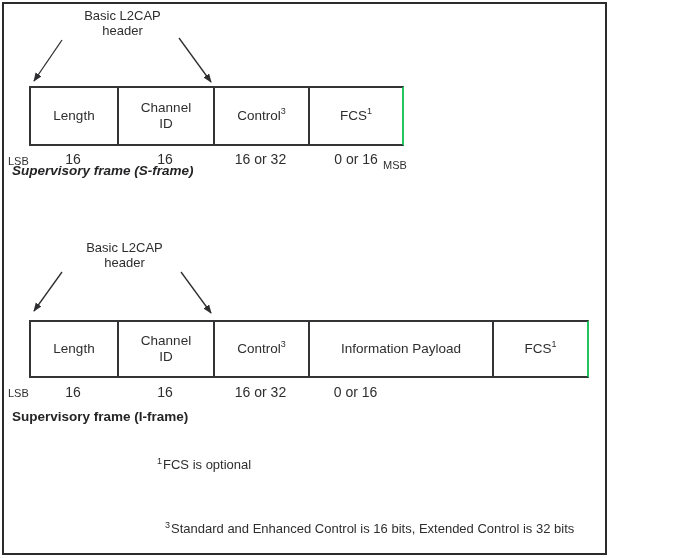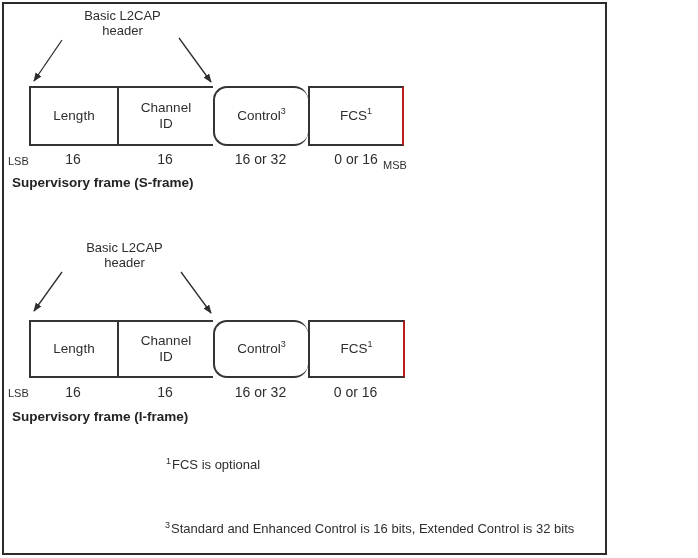--- a/index.html
+++ b/index.html
@@ -10,23 +10,23 @@
   .frame-border{position:absolute;left:2px;top:2px;right:3px;bottom:3px;border:2px solid #2b2b2d;pointer-events:none;}
   .arrows{position:absolute;left:0;top:0;pointer-events:none;}
   .callout{position:absolute;text-align:center;font-size:13px;line-height:15px;color:#2e2e30;}
   .boxrow{position:absolute;display:flex;}
   .fieldbox{
     box-sizing:border-box;border-top:2px solid #343436;border-bottom:2px solid #343436;
     border-left:2px solid #343436;background:#ffffff;
     display:flex;flex-direction:column;justify-content:center;align-items:center;
     font-size:13.5px;line-height:16px;text-align:center;
   }
-  .fieldbox.last{border-right:2px solid #b91c1c;}
+  .fieldbox.last{border-right:2px solid #22c55e;}
   .fieldbox sup{font-size:9px;line-height:0;position:relative;top:-1px;}
-  .w88{width:88px;} .w96{width:96px;} .w95{width:95px;border-radius:14px;} .w184{width:184px;} .w97{width:97px;}
+  .w88{width:88px;} .w96{width:96px;} .w95{width:95px;} .w184{width:184px;} .w97{width:97px;}
   .h60{height:60px;} .h58{height:58px;}
   .bitsrow{position:absolute;display:flex;font-size:14px;color:#2e2e30;}
   .bitsrow span{display:block;text-align:center;}
   .endlabel{position:absolute;font-size:11px;color:#2e2e30;}
   .frametitle{position:absolute;font-size:13.5px;font-weight:bold;color:#242426;white-space:nowrap;}
   .footnote{position:absolute;font-size:13px;color:#2e2e30;white-space:nowrap;}
   .footnote sup{font-size:9px;position:relative;top:0px;margin-right:1px;}
 </style>
 </head>
 <body>
@@ -70,56 +70,59 @@
 
   <div class="bitsrow" style="left:29px;top:151px;">
     <span class="w88">16</span>
     <span class="w96">16</span>
     <span class="w95">16 or 32</span>
     <span class="w96">0 or 16</span>
   </div>
   <div class="endlabel" style="left:8px;top:155px;">LSB</div>
   <div class="endlabel" style="left:383px;top:159px;">MSB</div>
 
-  <div class="frametitle" style="left:12px;top:175px;">Supervisory frame (S-frame)</div>
+  <div class="frametitle" style="left:12px;top:163px;font-style:italic;">Supervisory frame (S-frame)</div>
 
   <div class="callout" style="left:57px;top:240px;width:135px;">
     <div>Basic L2CAP</div>
     <div>header</div>
   </div>
 
   <div class="boxrow" style="left:29px;top:320px;">
     <div class="fieldbox w88 h58">
       <div><span>Length</span><sup></sup></div>
     </div>
     <div class="fieldbox w96 h58">
       <div><span>Channel</span></div>
       <div><span>ID</span></div>
     </div>
     <div class="fieldbox w95 h58">
       <div><span>Control</span><sup>3</sup></div>
+    </div>
+    <div class="fieldbox w184 h58">
+      <div><span>Information Payload</span><sup></sup></div>
     </div>
     <div class="fieldbox w97 h58 last">
       <div><span>FCS</span><sup>1</sup></div>
     </div>
   </div>
 
   <div class="bitsrow" style="left:29px;top:384px;">
     <span class="w88">16</span>
     <span class="w96">16</span>
     <span class="w95">16 or 32</span>
     <span class="w95">0 or 16</span>
     <span class="w184"></span>
     <span class="w97">0 or 16</span>
   </div>
   <div class="endlabel" style="left:8px;top:387px;">LSB</div>
   <div class="endlabel" style="left:666px;top:391px;">MSB</div>
 
   <div class="frametitle" style="left:12px;top:409px;">Supervisory frame (I-frame)</div>
 
-  <div class="footnote" style="left:166px;top:456px;text-align:center;">
+  <div class="footnote" style="left:157px;top:456px;text-align:center;">
     <sup>1</sup><span>FCS is optional</span>
   </div>
   <div class="footnote" style="left:165px;top:520px;">
     <sup>3</sup><span>Standard and Enhanced Control is 16 bits, Extended Control is 32 bits</span>
   </div>
 
 </div>
 
 </body></html>

